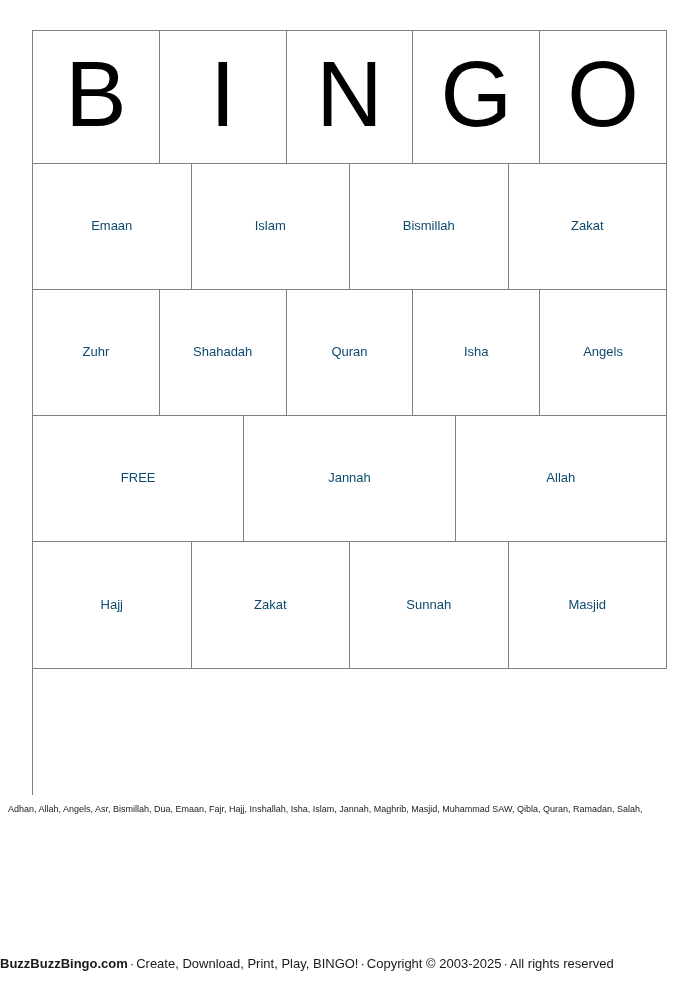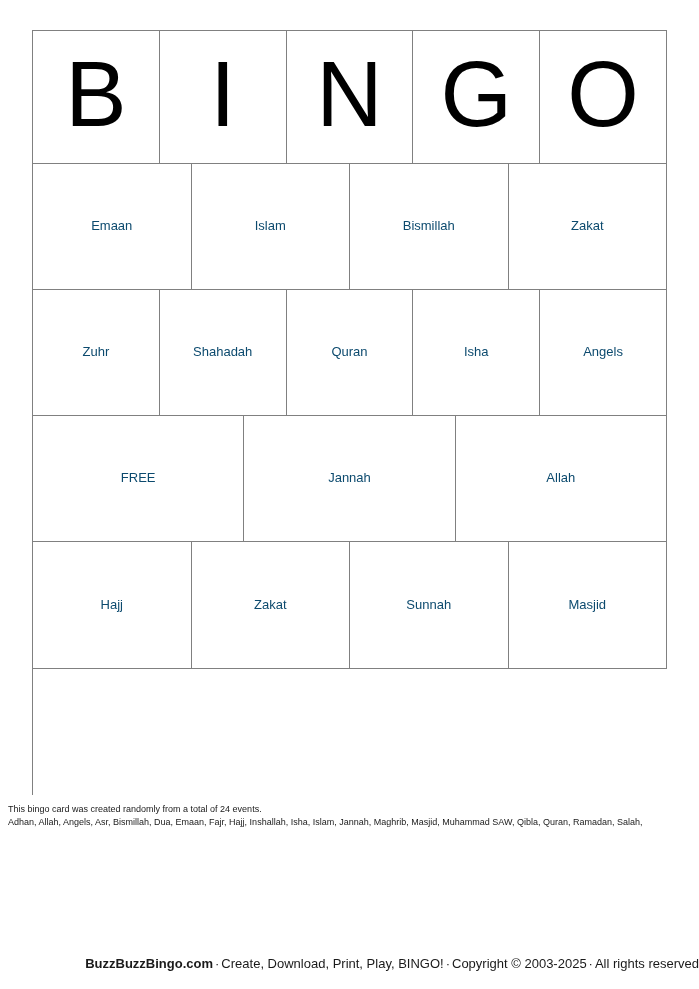--- a/index.html
+++ b/index.html
@@ -90,21 +90,21 @@
     font-family: "Liberation Sans", "DejaVu Sans", sans-serif;
   }
   .caption-line { display: block; white-space: normal; }
 
   
   .footer {
     position: absolute;
     left: 0;
     top: 955px;
     width: 699px;
-    text-align: right;
+    text-align: left;
     font-size: 13px;
     line-height: 18px;
     color: #1a1a1a;
   }
   .footer-brand { font-weight: 700; }
   .footer-sep { padding: 0 2px; }
 </style>
 </head>
 <body>
 
@@ -177,21 +177,20 @@
           <span class="cell-text">Sunnah</span>
         </div>
       <div class="cell">
           <span class="cell-text">Masjid</span>
         </div>
     </div>
 
   </div>
 
   <div class="caption">
-    <span class="caption-line">This bingo card was created randomly from a total of 24 events.</span>
     <span class="caption-line">Adhan, Allah, Angels, Asr, Bismillah, Dua, Emaan, Fajr, Hajj, Inshallah, Isha, Islam, Jannah, Maghrib, Masjid, Muhammad SAW, Qibla, Quran, Ramadan, Salah,</span>
   </div>
 
   <div class="footer">
     <span class="footer-brand">BuzzBuzzBingo.com</span><span class="footer-sep">·</span><span>Create, Download, Print, Play, BINGO!</span><span class="footer-sep">·</span><span>Copyright © 2003-2025</span><span class="footer-sep">·</span><span>All rights reserved</span>
   </div>
 
 </div>
 
 </body></html>

